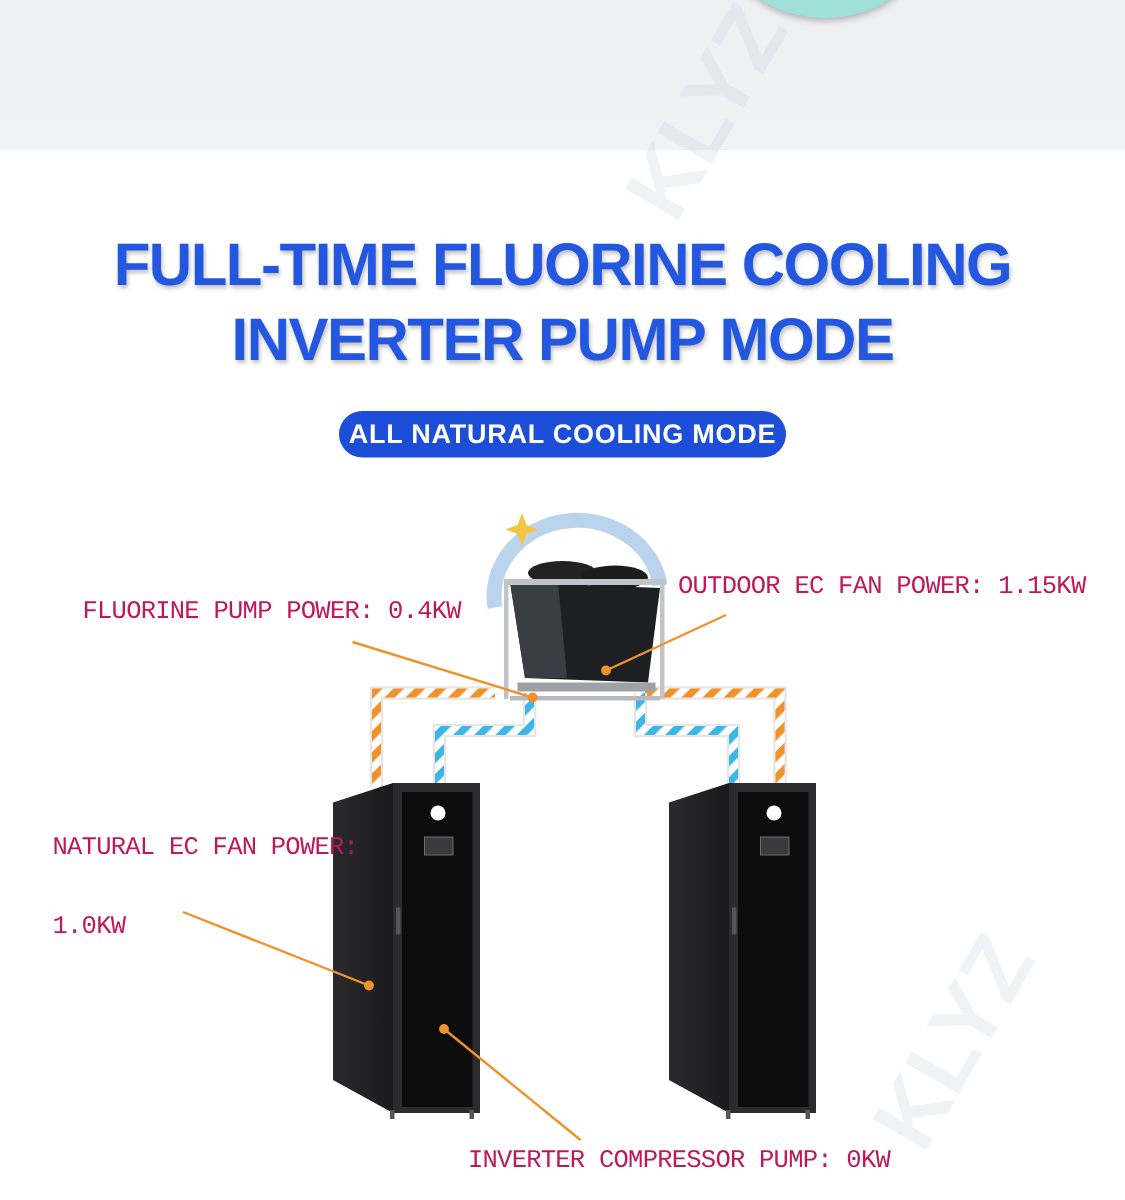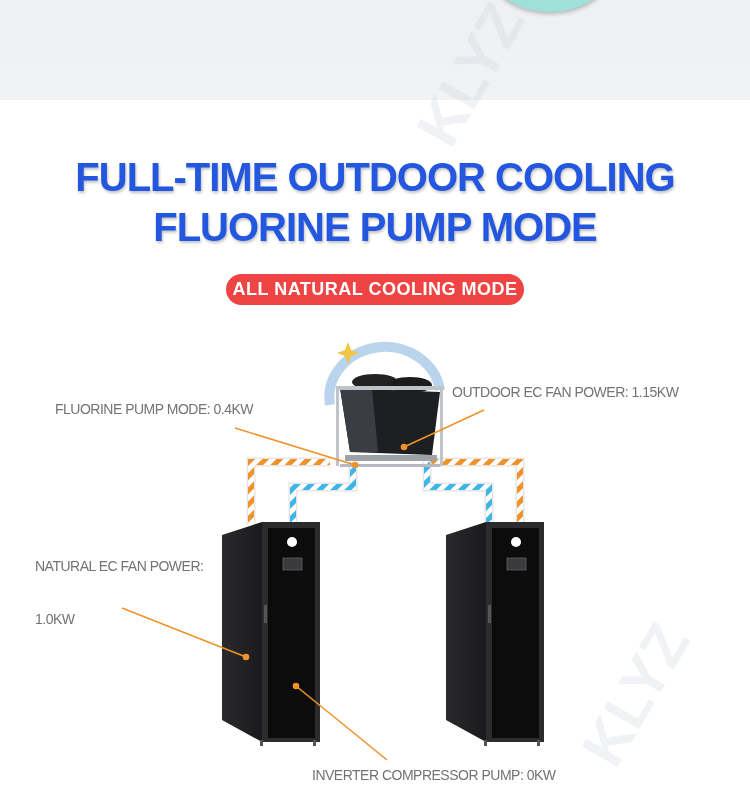--- a/index.html
+++ b/index.html
@@ -2,33 +2,33 @@
 <html><head>
 <meta charset="utf-8">
 <style>
   html, body { margin:0; padding:0; }
   body { width:750px; height:800px; position:relative; overflow:hidden; background:#ffffff; font-family:"Liberation Sans", sans-serif; }
   .top-band { position:absolute; left:0; top:0; width:750px; height:100px; background:linear-gradient(180deg,#eef0f2 0%, #f1f2f4 100%); }
   .teal-disc { position:absolute; left:490px; top:-70px; width:120px; height:82px; border-radius:50%; background:#9fe0d8; box-shadow:0 2px 4px rgba(0,0,0,0.25); }
   .title { position:absolute; left:0; width:750px; text-align:center; color:#2357e0; font-weight:bold; font-size:40px; letter-spacing:-1px; text-shadow:1px 2px 3px rgba(0,0,0,0.25); }
   .title.l1 { top:155px; }
   .title.l2 { top:205px; }
-  .pill { position:absolute; left:226px; top:274px; width:298px; height:31px; border-radius:16px; background:#ef4444; color:#fff; font-weight:bold; font-size:18px; letter-spacing:0.5px; display:flex; align-items:center; justify-content:center; }
-  .label { position:absolute; color:#737373; font-size:14px; letter-spacing:-0.5px; line-height:22px; }
+  .pill { position:absolute; left:226px; top:274px; width:298px; height:31px; border-radius:16px; background:#1d4ed8; color:#fff; font-weight:bold; font-size:18px; letter-spacing:0.5px; display:flex; align-items:center; justify-content:center; }
+  .label { position:absolute; color:#be185d; font-size:17px; letter-spacing:-0.5px; line-height:22px;font-family:Liberation Mono, monospace; }
   svg.scene { position:absolute; left:0; top:0; }
   .watermark { position:absolute; font-weight:bold; font-size:60px; color:rgba(200,205,215,0.25); transform:rotate(-60deg); }
 </style>
 </head>
 <body>
 
 <div class="top-band"></div>
 <div class="teal-disc"></div>
 
-<div class="title l1">FULL-TIME OUTDOOR COOLING</div>
-<div class="title l2">FLUORINE PUMP MODE</div>
+<div class="title l1">FULL-TIME FLUORINE COOLING</div>
+<div class="title l2">INVERTER PUMP MODE</div>
 <div class="pill">ALL NATURAL COOLING MODE</div>
 
 <svg class="scene" width="750" height="800" viewBox="0 0 750 800">
   <defs>
     <pattern id="stripeO" patternUnits="userSpaceOnUse" width="10" height="10" patternTransform="rotate(45)">
       <rect width="10" height="10" fill="#fff"></rect>
       <rect width="5" height="10" fill="#f0922a"></rect>
     </pattern>
     <pattern id="stripeB" patternUnits="userSpaceOnUse" width="10" height="10" patternTransform="rotate(45)">
       <rect width="10" height="10" fill="#fff"></rect>
@@ -98,20 +98,20 @@
       <circle cx="355" cy="465" r="2.5"></circle>
     <line x1="484" y1="410" x2="404" y2="447"></line>
       <circle cx="404" cy="447" r="2.5"></circle>
     <line x1="122" y1="608" x2="246" y2="657"></line>
       <circle cx="246" cy="657" r="2.5"></circle>
     <line x1="387" y1="760" x2="296" y2="686"></line>
       <circle cx="296" cy="686" r="2.5"></circle>
   </g>
 </svg>
 
-<div class="label" style="left:55px; top:398px;">FLUORINE PUMP MODE: 0.4KW</div>
+<div class="label" style="left:55px; top:398px;">FLUORINE PUMP POWER: 0.4KW</div>
 <div class="label" style="left:452px; top:381px;">OUTDOOR EC FAN POWER: 1.15KW</div>
 <div class="label" style="left:35px; top:555px;">NATURAL EC FAN POWER:</div>
 <div class="label" style="left:35px; top:577px;margin-top:31px;">1.0KW</div>
 <div class="label" style="left:312px; top:764px;">INVERTER COMPRESSOR PUMP: 0KW</div>
 
 <div class="watermark" style="left:395px; top:40px;">KLYZ</div>
 <div class="watermark" style="left:560px; top:660px;">KLYZ</div>
 
 </body></html>

